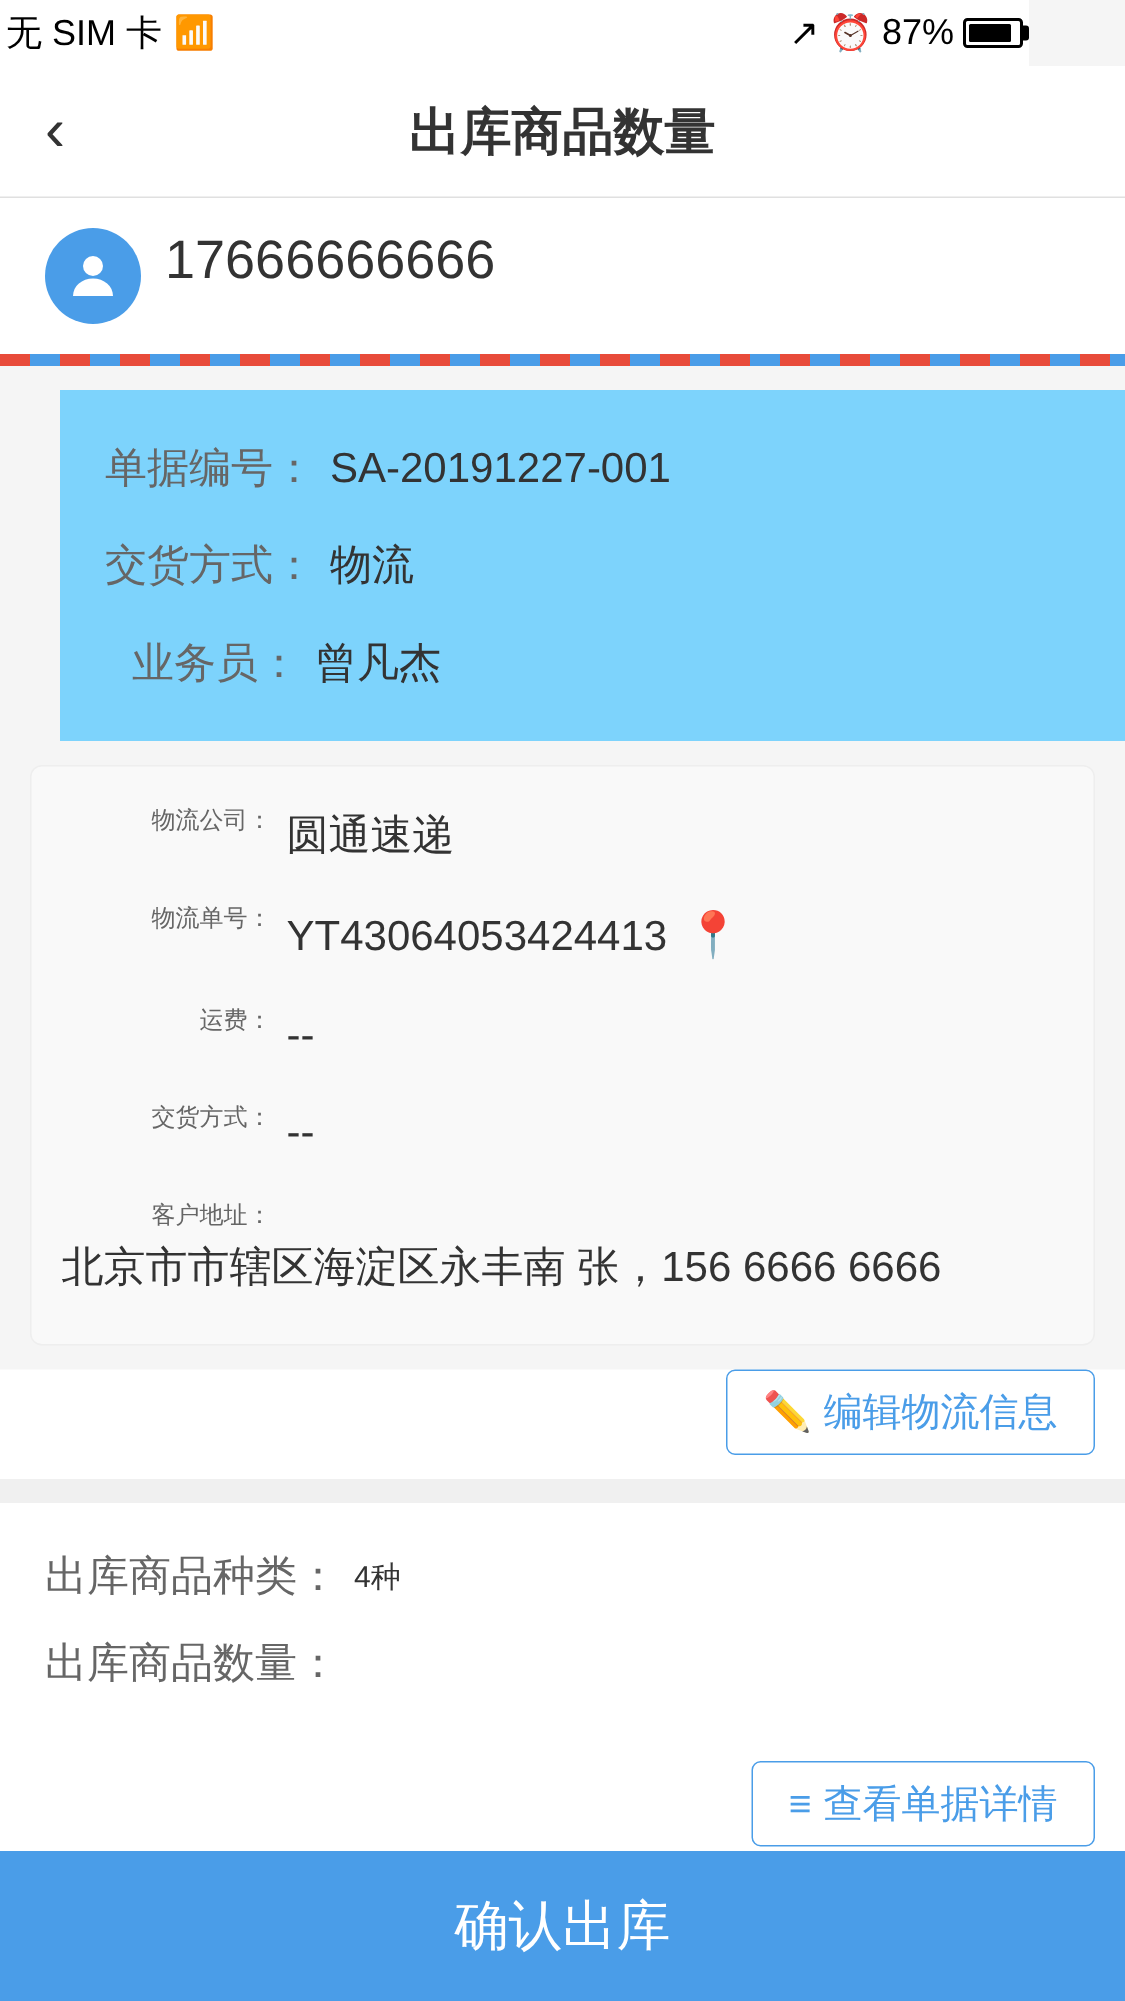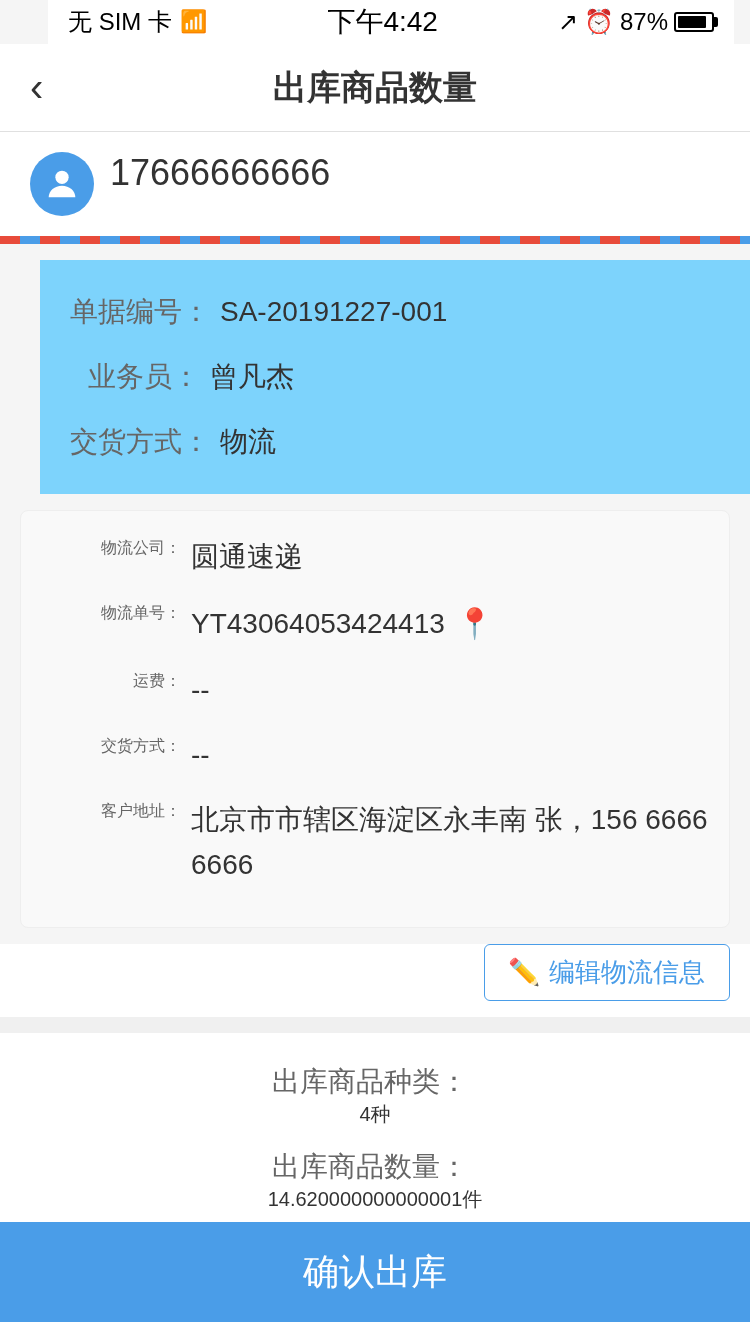--- a/index.html
+++ b/index.html
@@ -14,24 +14,23 @@
     }
 
     
     .status-bar {
       width: 686px;
       height: 44px;
       background: #fff;
       display: flex;
       align-items: center;
       justify-content: space-between;
-      padding: 0 20px;
+      padding: 0 4px;
       font-size: 24px;
       color: #000;
-      margin-left: 48px;
     }
     .status-bar-left { display: flex; align-items: center; gap: 8px; }
     .status-bar-center { font-weight: 500; font-size: 28px; }
     .status-bar-right { display: flex; align-items: center; gap: 6px; font-size: 24px; }
     .wifi-icon { font-size: 22px; }
     .battery-icon {
       display: inline-flex; align-items: center;
       border: 2px solid #000; border-radius: 3px;
       width: 40px; height: 20px; position: relative; padding: 2px;
     }
@@ -131,21 +130,21 @@
       border: 1px solid #eee;
       border-radius: 8px;
       margin: 16px 20px;
       padding: 24px 20px;
     }
     .logistics-row {
       display: flex;
       align-items: flex-start;
       margin-bottom: 20px;
     }
-    .logistics-row:last-child { margin-bottom: 16px; }
+    .logistics-row:last-child { margin-bottom: 4px; flex-direction: column; }
     .logistics-label {
       color: #666;
       font-size: 16px;
       min-width: 140px;
       text-align: right;
       margin-right: 10px;
       line-height: 1.6;
     }
     .logistics-value {
       color: #333;
@@ -189,21 +188,20 @@
 
     
     .goods-section {
       background: #fff;
       padding: 30px 30px;
     }
     .goods-row {
       display: flex;
       align-items: center;
       margin-bottom: 20px;
-      flex-direction: column;
     }
     .goods-row:last-child { margin-bottom: 16px; }
     .goods-label {
       color: #666;
       font-size: 28px;
       min-width: 170px;
       text-align: right;
       margin-right: 10px;
     }
     .goods-value {
@@ -227,21 +225,21 @@
       font-size: 26px;
       display: flex;
       align-items: center;
       gap: 8px;
       cursor: pointer;
     }
 
     
     .bottom-bar {
       position: fixed;
-      bottom: 12px;
+      bottom: 0;
       width: 750px;
       height: 100px;
       background: #4a9de8;
       display: flex;
       align-items: center;
       justify-content: center;
     }
     .confirm-btn {
       color: #fff;
       font-size: 36px;
@@ -257,21 +255,20 @@
     }
   </style>
 </head>
 <body>
 
 <div class="status-bar">
   <div class="status-bar-left">
     <span>无 SIM 卡</span>
     <span class="wifi-icon">📶</span>
   </div>
-  <div class="status-bar-center">下午4:42</div>
   <div class="status-bar-right">
     <span>↗</span>
     <span>⏰</span>
     <span>87%</span>
     <span class="battery-icon">
       <span class="battery-fill"></span>
     </span>
   </div>
 </div>
 
@@ -293,26 +290,26 @@
   </div>
 
   <div class="dashed-divider"></div>
 
   <div class="info-section">
     <div class="info-row">
       <span class="info-label">单据编号：</span>
       <span class="info-value">SA-20191227-001</span>
     </div>
     <div class="info-row">
+      <span class="info-label">交货方式：</span>
+      <span class="info-value">物流</span>
+    </div>
+    <div class="info-row">
       <span class="info-label">业务员：</span>
       <span class="info-value">曾凡杰</span>
-    </div>
-    <div class="info-row">
-      <span class="info-label">交货方式：</span>
-      <span class="info-value">物流</span>
     </div>
   </div>
 
   <div class="logistics-section">
     <div class="logistics-row">
       <span class="logistics-label">物流公司：</span>
       <span class="logistics-value">圆通速递</span>
     </div>
     <div class="logistics-row">
       <span class="logistics-label">物流单号：</span>
@@ -344,21 +341,20 @@
 
   <div class="section-sep"></div>
 
   <div class="goods-section">
     <div class="goods-row">
       <span class="goods-label">出库商品种类：</span>
       <span class="goods-value">4种</span>
     </div>
     <div class="goods-row">
       <span class="goods-label">出库商品数量：</span>
-      <span class="goods-value">14.620000000000001件</span>
     </div>
   </div>
 
   <div class="view-detail-row">
     <button class="view-detail-btn">
       <span>≡</span>
       <span>查看单据详情</span>
     </button>
   </div>
 

